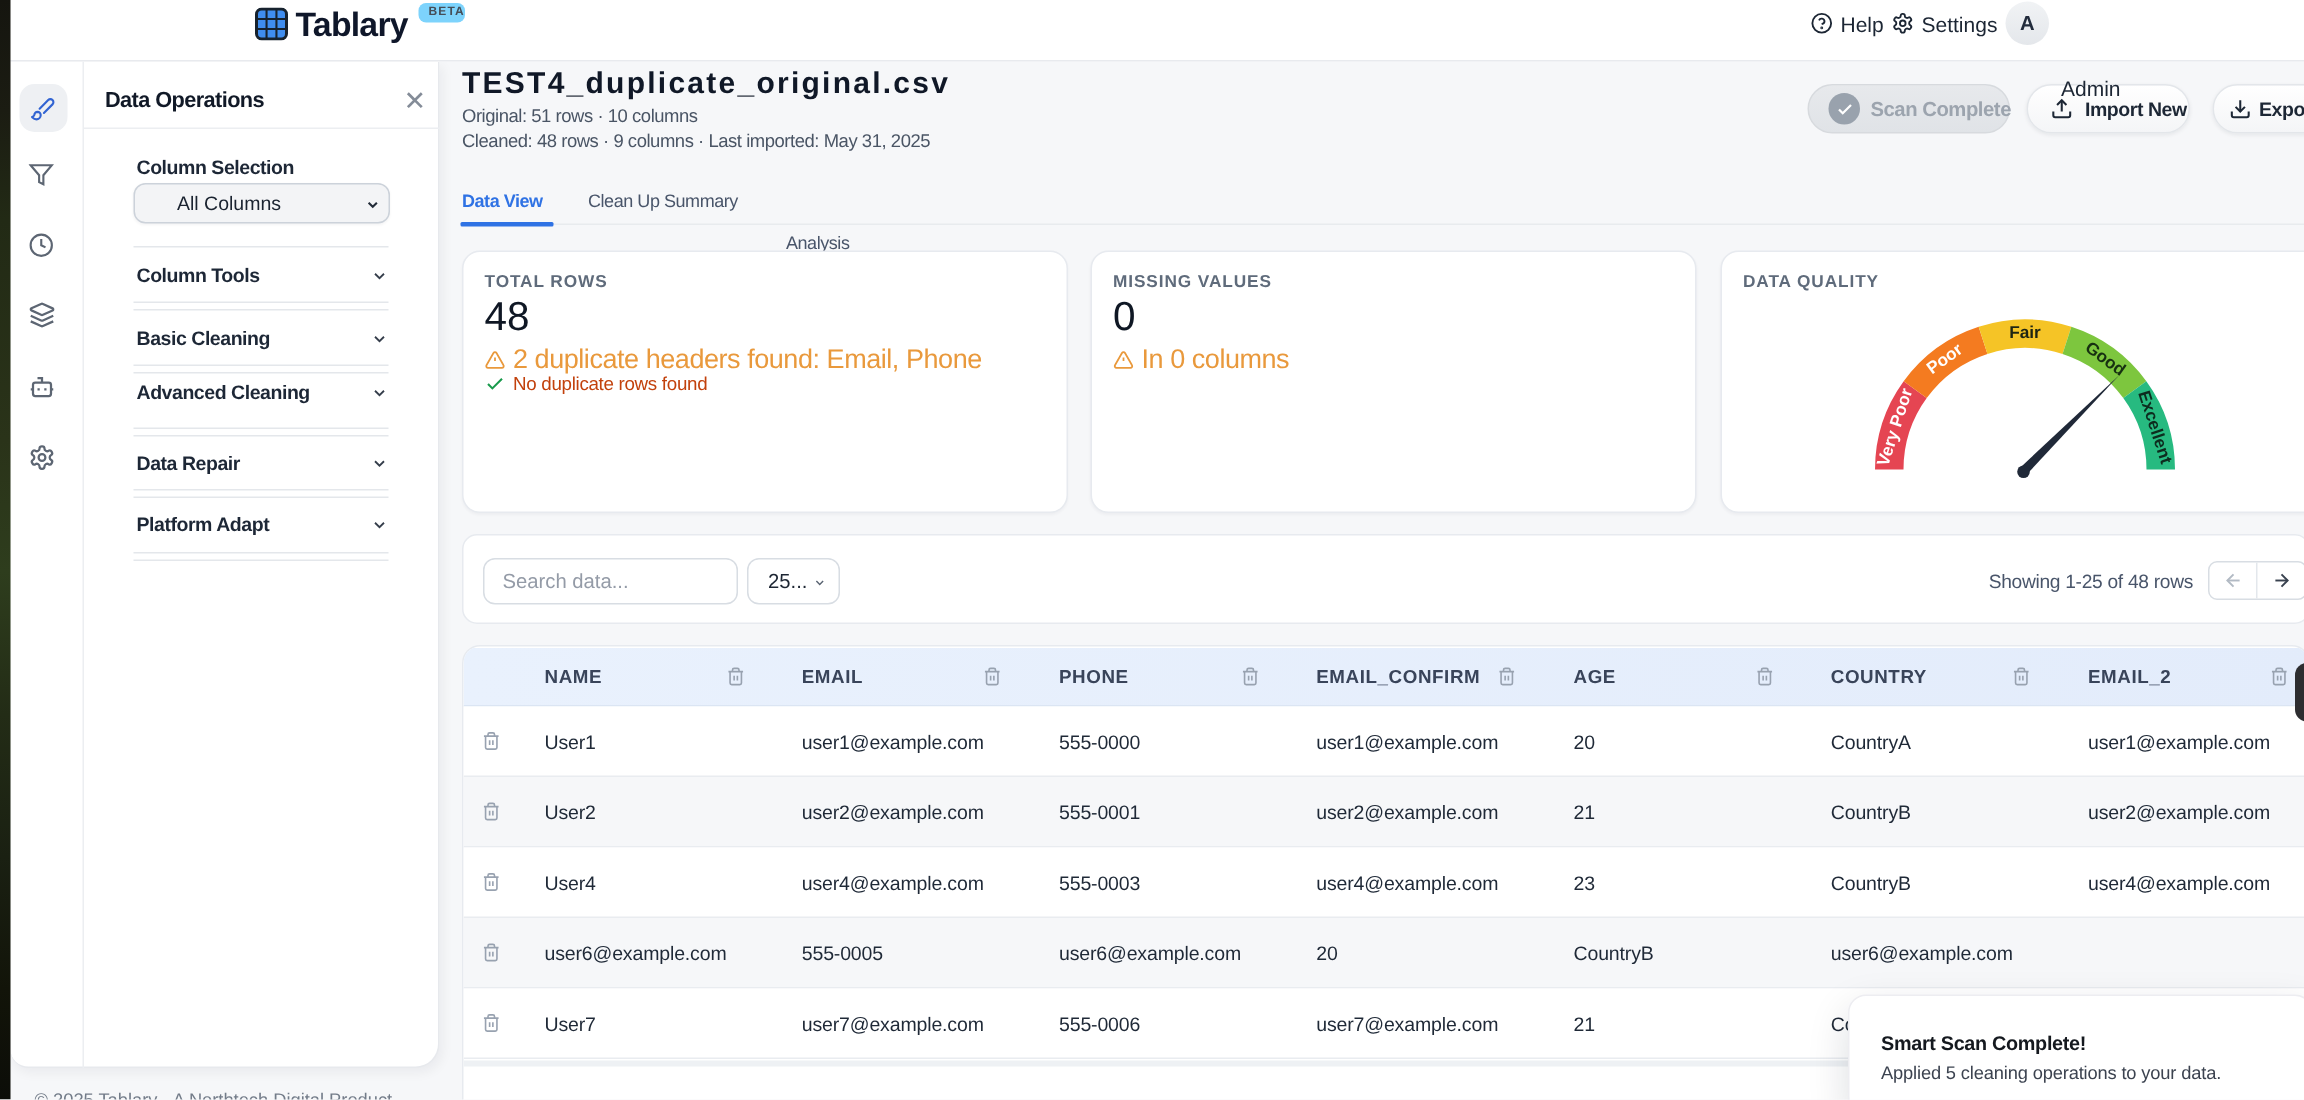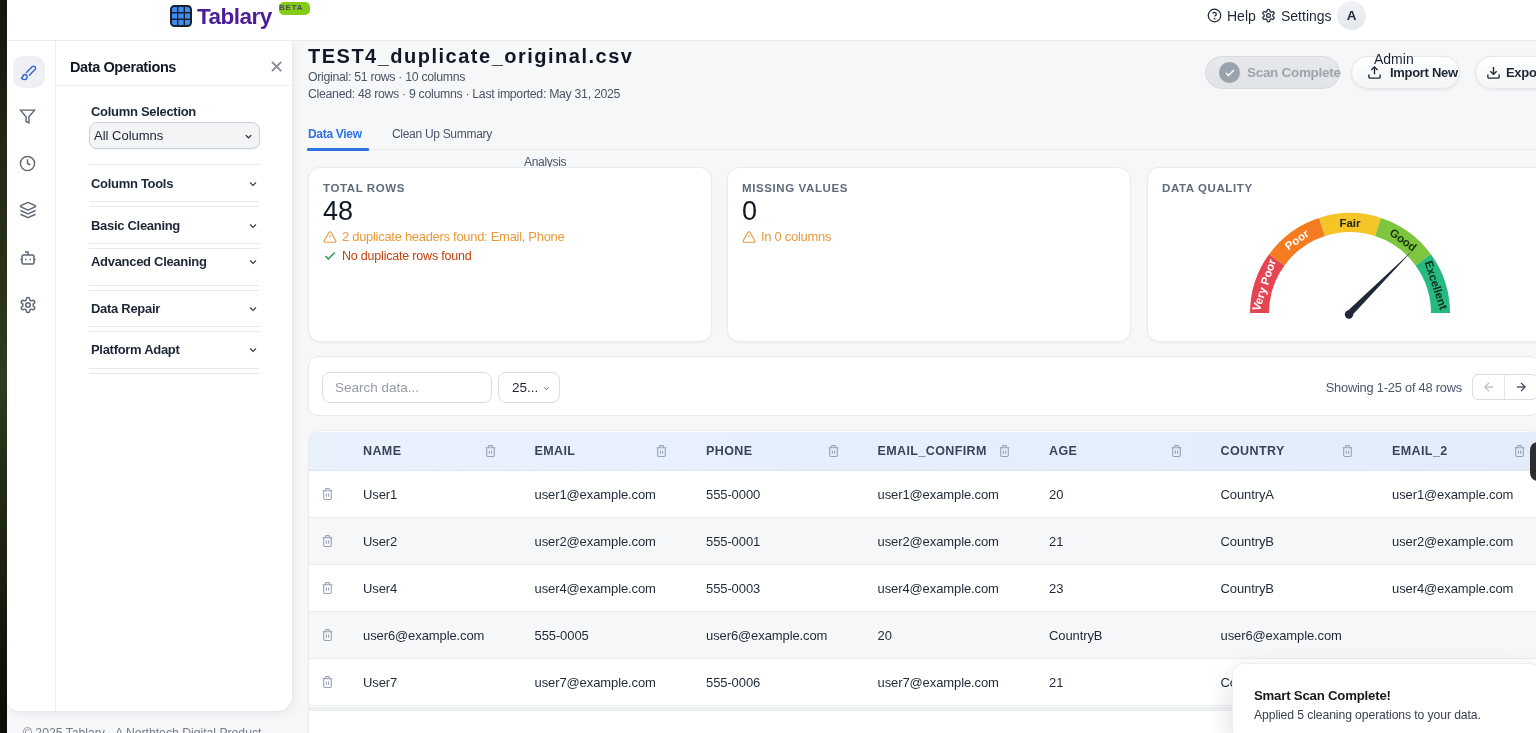--- a/index.html
+++ b/index.html
@@ -3,41 +3,41 @@
 <meta charset="utf-8">
 <style>
   * { margin:0; padding:0; box-sizing:border-box; }
   html,body { width:1536px; height:733px; overflow:hidden; }
   body { font-family:"Liberation Sans", sans-serif; background:#f6f7f9; position:relative; }
   .abs { position:absolute; }
 
   
   #hdr { position:absolute; left:0; top:0; width:1536px; height:41px; background:#fff; border-bottom:1px solid #e8eaee; z-index:5; }
   #logo { position:absolute; left:170px; top:5px; }
-  #logoname { position:absolute; left:197px; top:4px; font-size:22.5px; font-weight:bold; color:#4c1d95; letter-spacing:-0.5px; }
-  #beta { position:absolute; left:279px; top:2px; width:31px; height:12.5px; background:#84cc16; border-radius:5px; font-size:8px; font-weight:bold; color:#454d57; letter-spacing:0.8px; text-align:left; line-height:12px; }
+  #logoname { position:absolute; left:197px; top:4px; font-size:22.5px; font-weight:bold; color:#0f172a; letter-spacing:-0.5px; }
+  #beta { position:absolute; left:279px; top:2px; width:31px; height:12.5px; background:#7dd3fc; border-radius:5px; font-size:8px; font-weight:bold; color:#454d57; letter-spacing:0.8px; text-align:right; line-height:12px; }
   .hmenu { position:absolute; top:0; height:31px; display:flex; align-items:center; font-size:14px; color:#1c2634; }
   .hmenu svg { margin-right:5px; }
 
   
   #strip { position:absolute; left:0; top:0; width:7px; height:733px; z-index:50;
     background:linear-gradient(180deg,#15150f 0%,#1b1c12 10%,#222a15 20%,#2a3319 40%,#2e3d1d 52%,#232c16 65%,#1a2012 78%,#121409 90%,#0c0d08 100%); }
 
   
   #panel { position:absolute; left:7px; top:41px; width:286px; height:671px; background:#fff; border-right:1px solid #e7e9ed; border-bottom:1px solid #e7e9ed; border-radius:0 0 16px 12px; box-shadow:2px 3px 8px rgba(15,23,42,.05); z-index:4; }
   #raildiv { position:absolute; left:48px; top:0; width:1px; height:671px; background:#eceef1; }
   .railbg { position:absolute; left:6px; top:15px; width:32px; height:32px; background:#eef0f3; border-radius:10px; }
   .ricon { position:absolute; left:12px; }
 
   #dop-title { position:absolute; left:63px; top:18px; font-size:14.5px; letter-spacing:-0.4px; font-weight:bold; color:#111927; }
   #dop-x { position:absolute; left:262px; top:15px; font-size:18px; color:#848c98; font-weight:300; }
   .pdiv { position:absolute; left:49px; width:237px; height:1px; background:#eceef1; }
   .sdiv { position:absolute; left:82px; width:170px; height:1px; background:#e4e7eb; }
   #colsel-lab { position:absolute; left:84px; top:63px; font-size:13px; letter-spacing:-0.3px; font-weight:bold; color:#1d2736; }
-  #colsel { position:absolute; left:82px; top:81px; width:171px; height:27px; border:1px solid #ccd2da; border-radius:8px; background:#f3f4f6; font-size:13px; color:#1a2330; line-height:25px; padding-left:4px; box-shadow:0 1px 2px rgba(15,23,42,.05); }
+  #colsel { position:absolute; left:82px; top:81px; width:171px; height:27px; border:1px solid #ccd2da; border-radius:8px; background:#f3f4f6; font-size:13px; color:#1a2330; line-height:25px; padding-left:28px; box-shadow:0 1px 2px rgba(15,23,42,.05); }
   .sect { position:absolute; left:84px; width:168px; font-size:13px; letter-spacing:-0.3px; font-weight:bold; color:#1d2736; }
   .sect .chev { float:right; margin-top:2px; }
 
   
   #ttl { position:absolute; left:308px; top:45px; font-size:20px; font-weight:bold; color:#101827; letter-spacing:1.5px; }
   .sub { position:absolute; left:308px; font-size:12.3px; letter-spacing:-0.3px; color:#4a5565; }
   .tab { position:absolute; top:127px; font-size:12px; letter-spacing:-0.3px; color:#49556a; }
   #tabline { position:absolute; left:307px; top:149px; width:1229px; height:1px; background:#e8ebee; }
   #tabul { position:absolute; left:307px; top:148px; width:62px; height:3px; background:#2f72e4; border-radius:1px; }
 
@@ -46,21 +46,21 @@
   .btn svg { flex:none; }
   #btn-scan { left:1205px; width:135px; background:linear-gradient(180deg,#e7e9ec,#e0e3e7); border:1px solid #d7dade; color:#9ca4ae; }
   #btn-import { font-size:13px; left:1351px; width:109px; background:linear-gradient(180deg,#ffffff,#f4f5f7); border:1px solid #e3e6ea; color:#1d2735; box-shadow:0 1px 3px rgba(15,23,42,.08); }
   #btn-export { font-size:13px; left:1475px; width:110px; background:linear-gradient(180deg,#ffffff,#f4f5f7); border:1px solid #e3e6ea; color:#1d2735; box-shadow:0 1px 3px rgba(15,23,42,.08); }
   #scan-circ { flex:none; width:21px; height:21px; border-radius:50%; background:#99a2ad; margin:0 7px 0 13px; display:flex; align-items:center; justify-content:center; }
 
   
   .card { position:absolute; top:167px; width:404px; height:175px; background:#fff; border:1px solid #e7eaef; border-radius:12px; box-shadow:0 1px 2px rgba(15,23,42,.04); }
   .clab { position:absolute; left:14px; top:14px; font-size:11.5px; font-weight:bold; color:#5f6b7b; letter-spacing:0.6px; }
   .cnum { position:absolute; left:14px; top:28px; font-size:27px; font-weight:normal; color:#0f1724; }
-  .cwarn { position:absolute; left:14px; top:61px; font-size:13px; letter-spacing:-0.3px; color:#e9993c; display:flex; align-items:center; }
+  .cwarn { position:absolute; left:14px; top:61px; font-size:18px; letter-spacing:-0.3px; color:#e9993c; display:flex; align-items:center; }
   .cok { position:absolute; left:14px; top:81px; font-size:12.5px; letter-spacing:-0.2px; color:#c2410c; display:flex; align-items:center; }
   .cwarn svg, .cok svg { margin-right:5px; flex:none; }
 
   
   #scard { position:absolute; left:308px; top:356px; width:1232px; height:60px; background:#fff; border:1px solid #e7eaef; border-radius:10px; }
   #sinput { position:absolute; left:13px; top:15px; width:170px; height:31px; border:1px solid #d8dde3; border-radius:8px; font-size:13.5px; color:#949ba7; line-height:29px; padding-left:12px; }
   #ssel { position:absolute; left:189px; top:15px; width:62px; height:31px; border:1px solid #d8dde3; border-radius:8px; font-size:13.5px; color:#1d2633; line-height:29px; padding-left:13px; }
   #showing { position:absolute; right:77px; top:0; height:60px; display:flex; align-items:center; font-size:12.8px; letter-spacing:-0.2px; color:#49556a; }
   #pager { position:absolute; left:1163px; top:17px; width:66px; height:26px; border:1px solid #d8dde3; border-radius:6px; background:#fff; display:flex; }
   #pager .pg { width:33px; display:flex; align-items:center; justify-content:center; }

